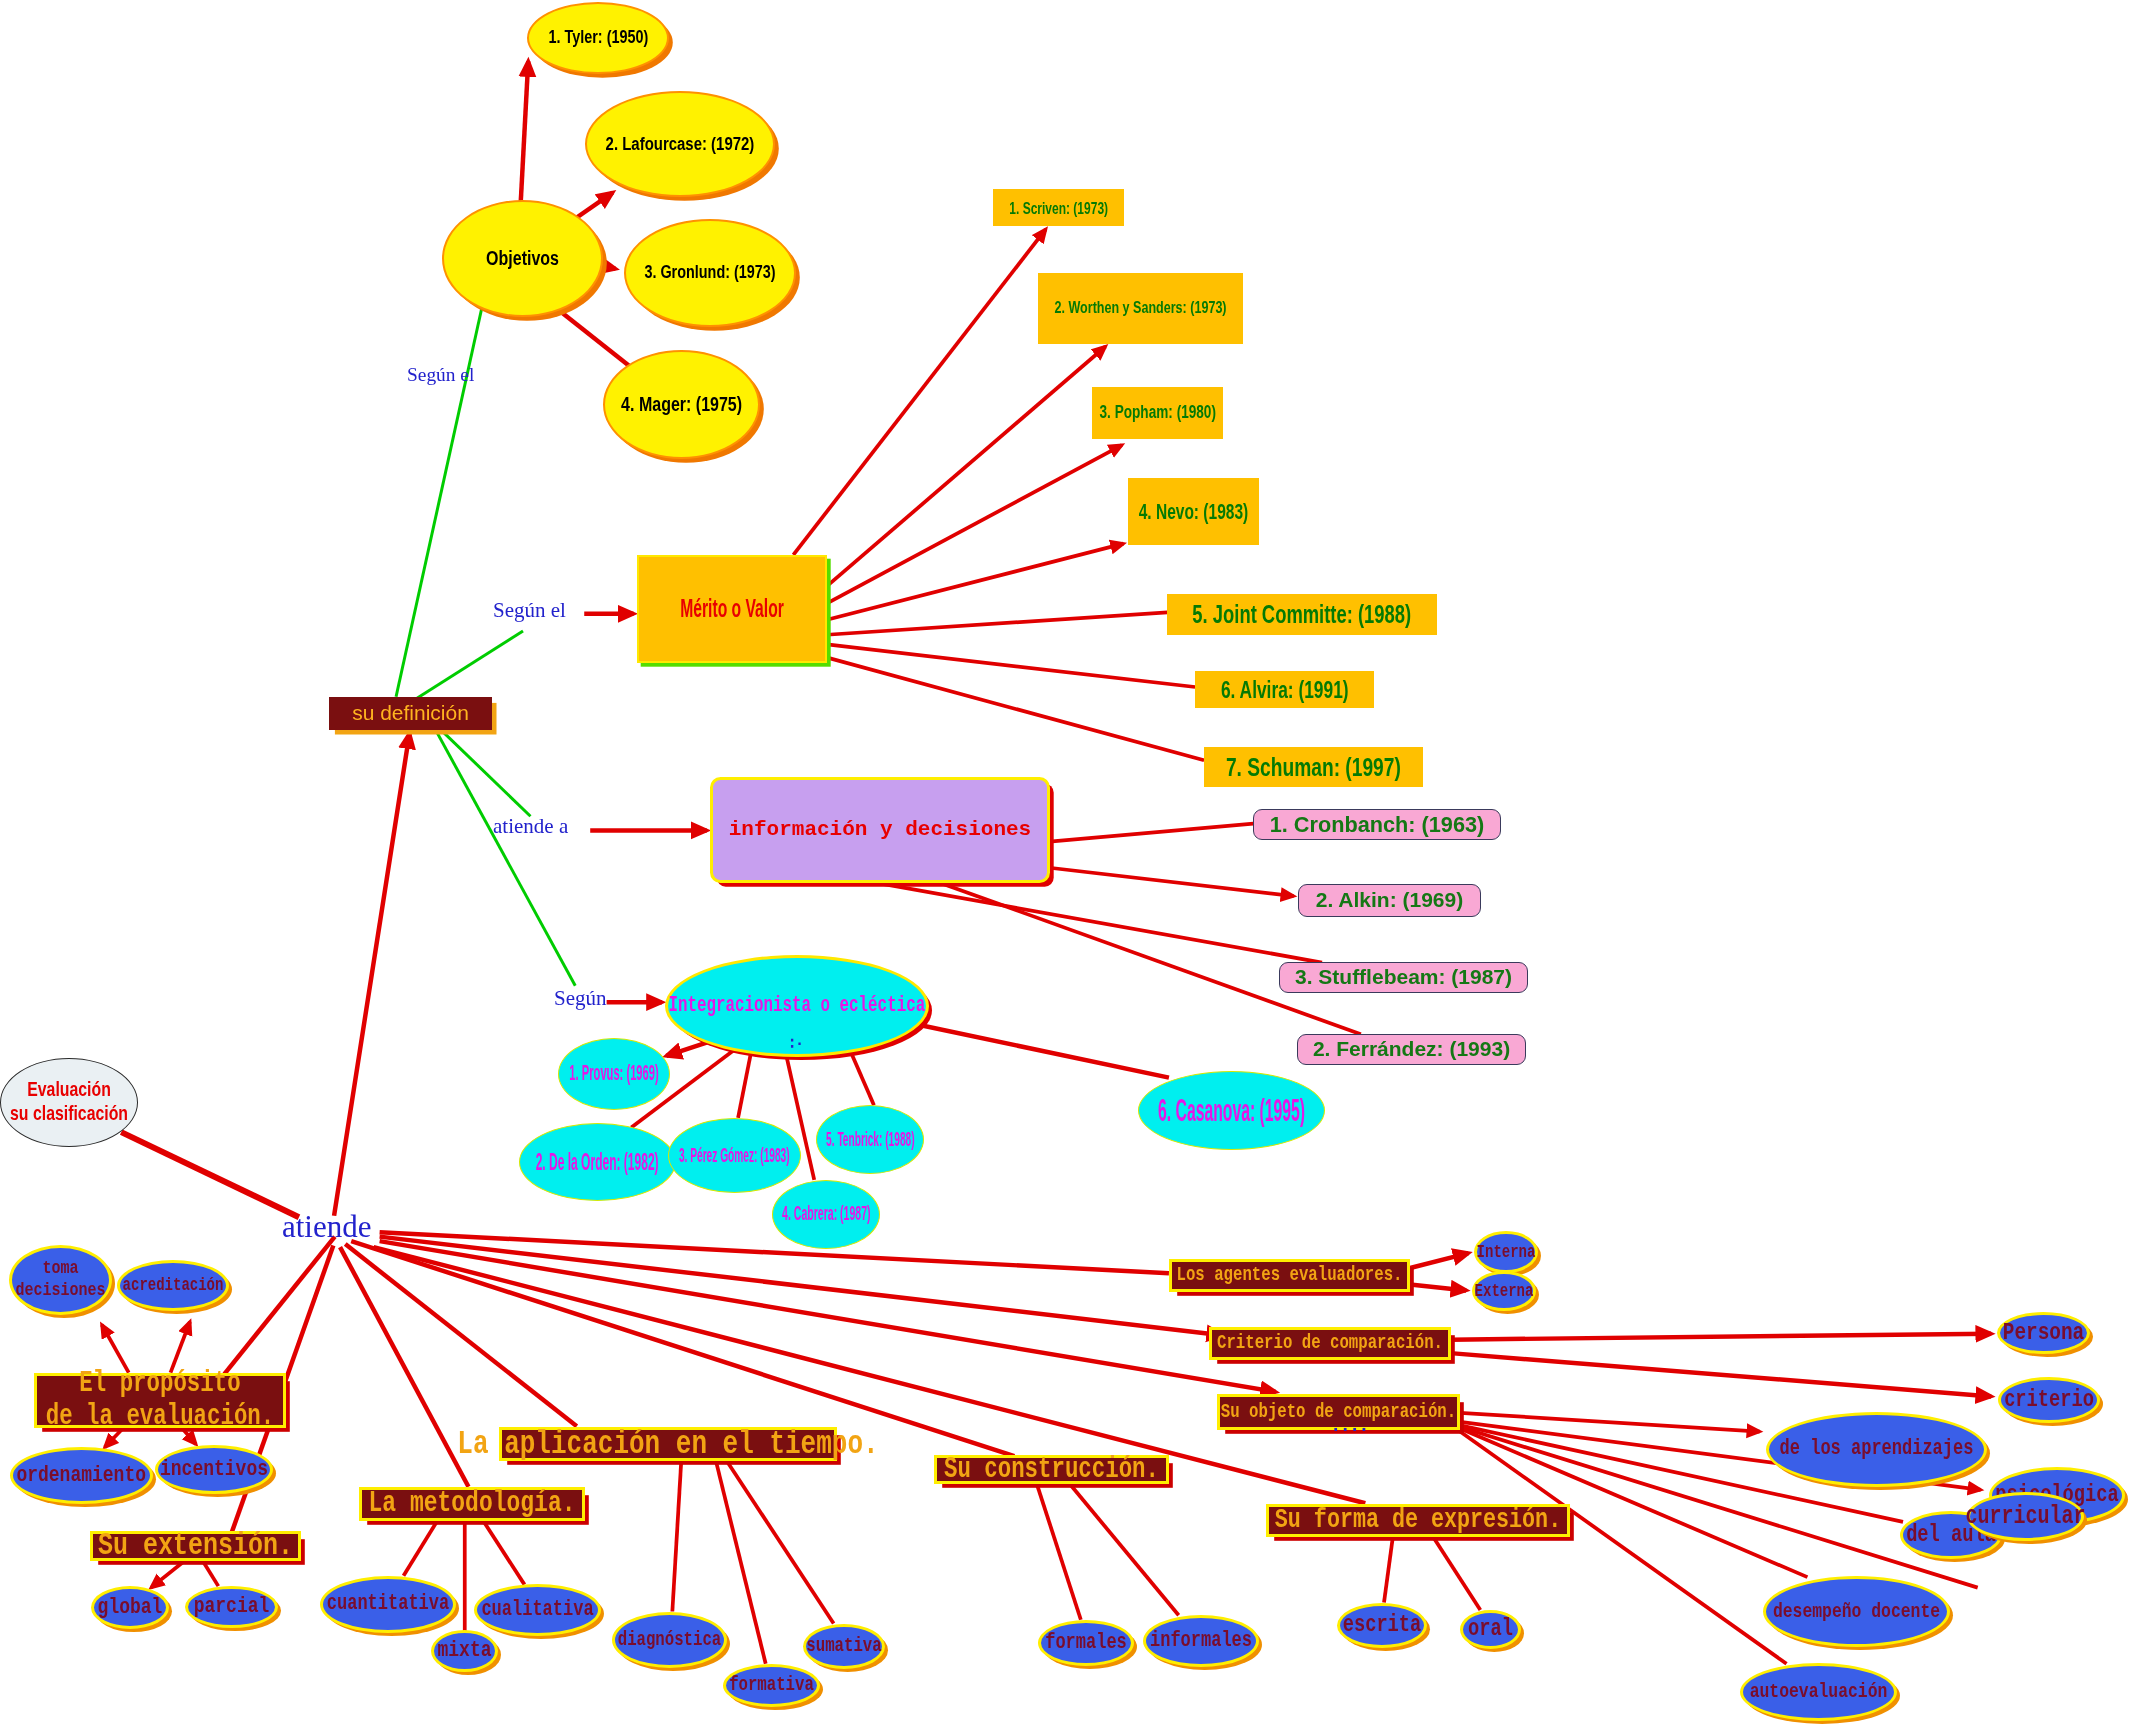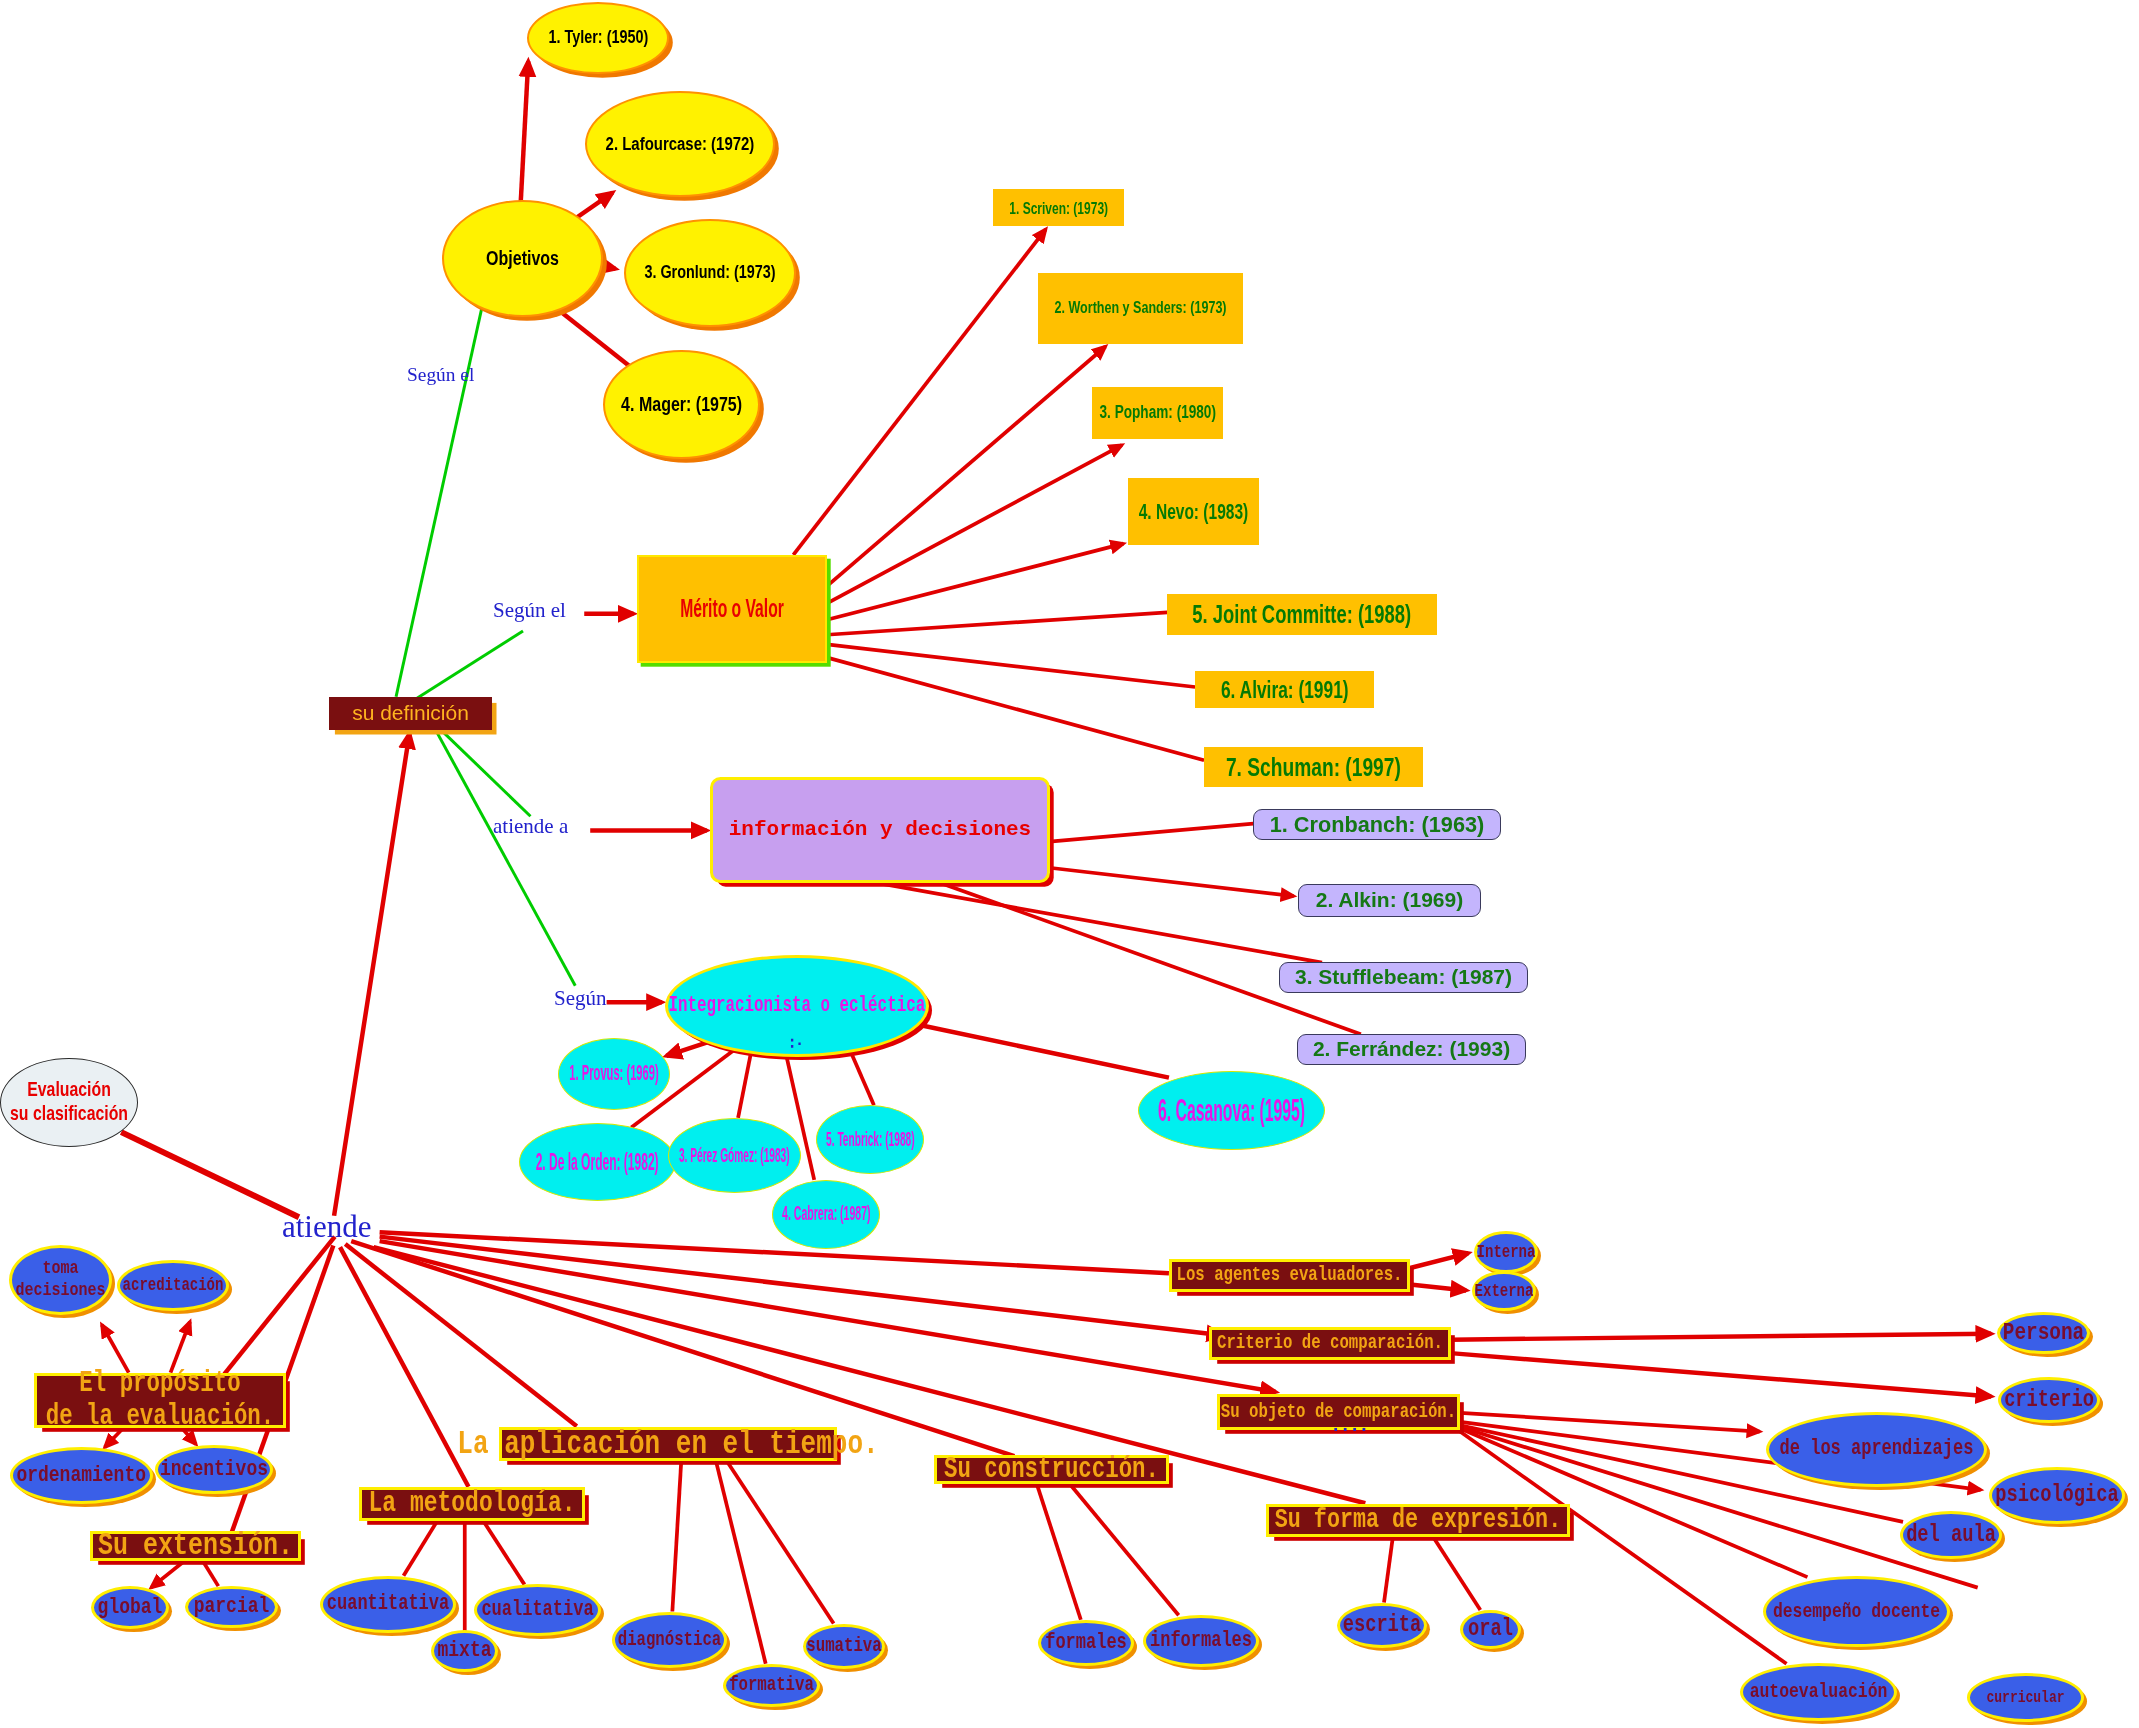--- a/index.html
+++ b/index.html
@@ -25,21 +25,21 @@
   .pb .tx{transform:scale(.8,1.1)}
   
   .mb{background:#7A0F10;border:3px solid #FFEE00;box-shadow:6px 6px 0 -2.2px #CC0000;
       color:#F2A413;font-family:"Liberation Mono",monospace;font-weight:bold}
   .mb .tx{transform:scaleY(1.28)}
   
   .be{background:#3A5FE8;border:3px solid #FFEE00;box-shadow:3.7px 3.7px 0 -0.7px #F09000;
       color:#7A0D2C;font-family:"Liberation Mono",monospace;font-weight:bold}
   .be .tx{transform:scaleY(1.25)}
   
-  .pu{background:#c4b5fd;border:1.5px solid #3A3A5C;border-radius:9px;color:#157815;font-weight:bold}
+  .pu{background:#f9a8d4;border:1.5px solid #3A3A5C;border-radius:9px;color:#157815;font-weight:bold}
   
   .cs{background:#00EFEF;border:1.5px solid #D8E800;color:#E616E6;font-weight:bold}
   .cs .tx{transform:scale(.62,1.2)}
   
   .cb{background:#00EFEF;border:3px solid #FFE800;box-shadow:4.5px 4.5px 0 -1.5px #E00000;
       color:#E616E6;font-family:"Liberation Mono",monospace;font-weight:bold}
   .cb .tx{transform:scale(.88,1.2)}
   
   .mer{background:#FFC000;border:2.2px solid #FFE800;box-shadow:3.7px 3.7px 0 #55DD00;
        color:#E80000;font-weight:bold}
@@ -318,21 +318,21 @@
     </div>
   <div class="nd el be" style="left:1989px;top:1467px;width:136px;height:57px;font-size:18.7px">
       <span class="tx">psicológica</span>
     </div>
   <div class="nd el be" style="left:1900px;top:1511px;width:102px;height:48px;font-size:18.7px">
       <span class="tx">del aula</span>
     </div>
   <div class="nd el be" style="left:1763px;top:1576px;width:187px;height:71px;font-size:16.4px">
       <span class="tx">desempeño docente</span>
     </div>
-  <div class="nd el be" style="left:1967px;top:1673px;width:117px;height:49px;font-size:13px">
+  <div class="nd el be" style="left:1967px;top:1492px;width:117px;height:49px;font-size:20px">
       <span class="tx">curricular</span>
     </div>
   <div class="nd el be" style="left:1740px;top:1663px;width:157px;height:58px;font-size:16.4px">
       <span class="tx">autoevaluación</span>
     </div>
 
   <div class="lb" style="left:407px;top:364px;font-size:19.4px">Según el</div>
   <div class="lb" style="left:493px;top:598px;font-size:21px">Según el</div>
   <div class="lb" style="left:493px;top:814px;font-size:21px">atiende a</div>
   <div class="lb" style="left:554px;top:986px;font-size:21px">Según</div>

